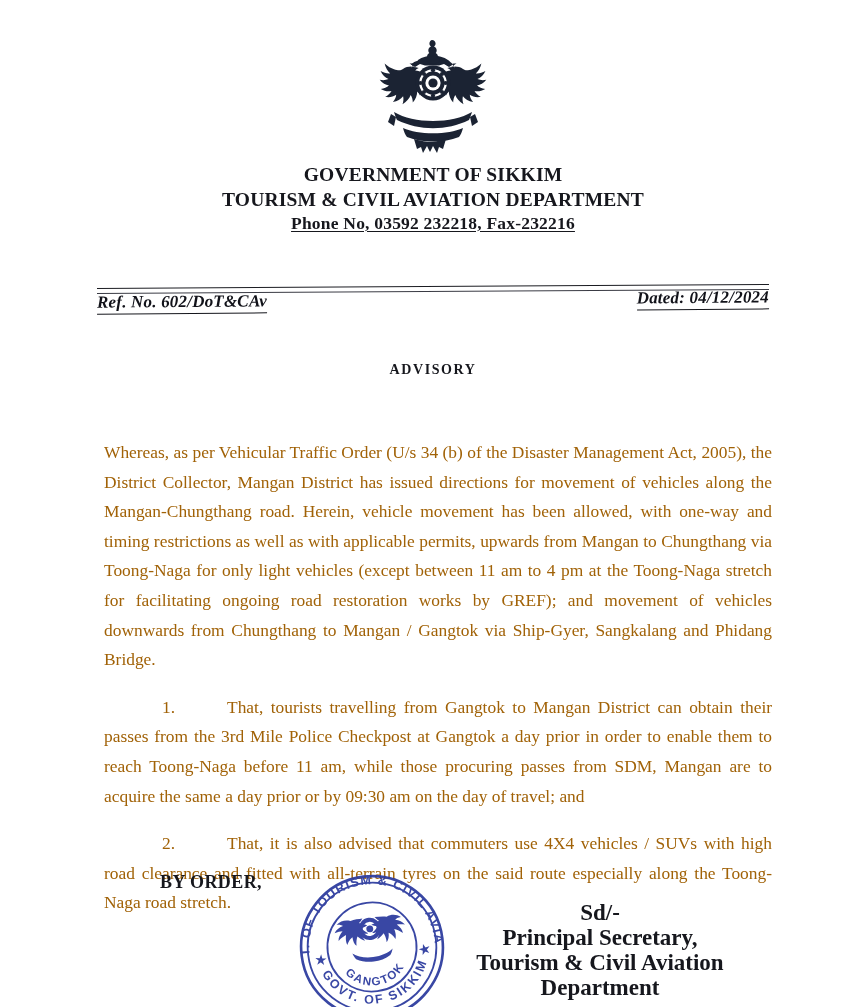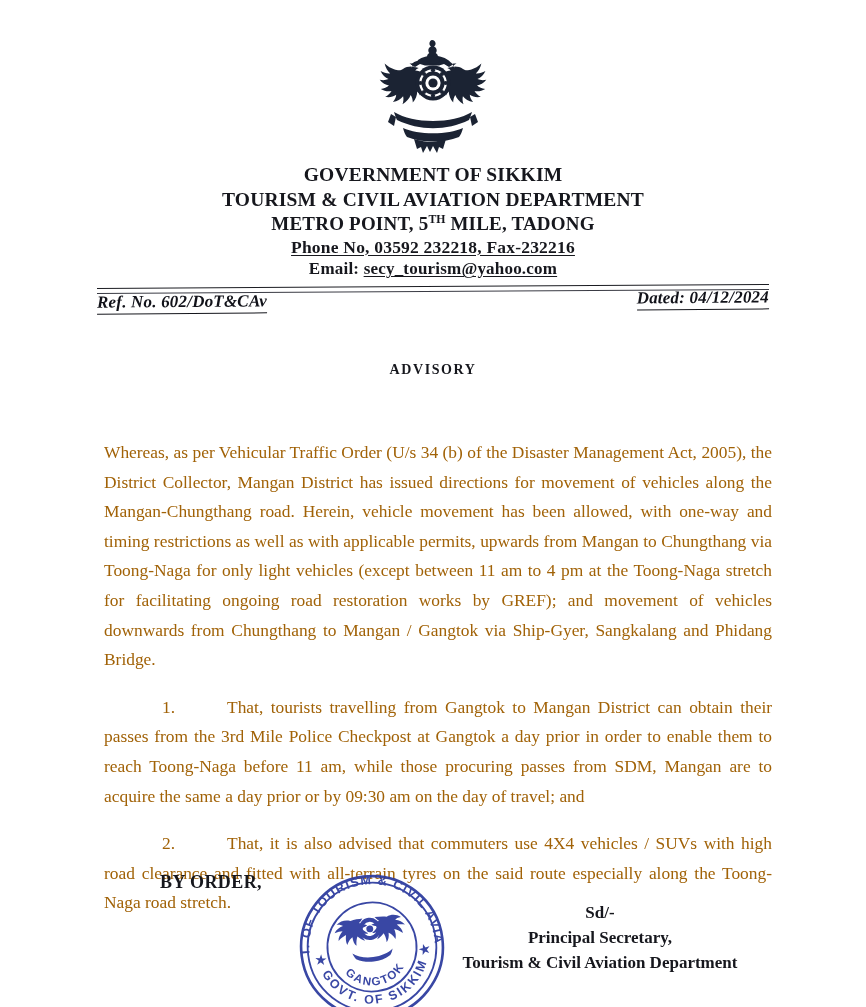--- a/index.html
+++ b/index.html
@@ -150,21 +150,21 @@
     letter-spacing: 0.4px;
     color: #16171d;
   }
   .sign-block {
     position: absolute;
     right: 96px;
     top: 900px;
     width: 340px;
     text-align: center;
     font-weight: bold;
-    font-size: 17px;
+    font-size: 23px;
     line-height: 25px;
     color: #16171d;
   }
 
   
   .stamp {
     position: absolute;
     left: 291px;
     top: 866px;
     width: 162px;
@@ -212,23 +212,21 @@
         <path d="M117 76l-5 3 2 9 6-4z"></path>
         <path d="M45 90c8 3.5 18 5.3 30 5.3s22-1.8 30-5.3c-1 4-2.3 6.8-4 9-8 3-16.5 4.5-26 4.5s-18-1.5-26-4.5c-1.7-2.2-3-5-4-9z"></path>
         <path d="M56 101l3 10 4-2 2 6 4-7 3 6 3-6 4 7 2-6 4 2 3-10c-7 2-13 2.8-16 2.8S63 103 56 101z"></path>
       </g>
     </svg>
   </div>
 
   <div class="letterhead">
     <div class="lh-line lh-1">GOVERNMENT OF SIKKIM</div>
     <div class="lh-line lh-2">TOURISM &amp; CIVIL AVIATION DEPARTMENT</div>
-    <div class="lh-line lh-3"><span>METRO POINT, 5</span><sup>TH</sup><span> MILE, TADONG</span></div>
     <div class="lh-line lh-4">Phone No, 03592 232218, Fax-232216</div>
-    <div class="lh-line lh-5"><span>Email: </span><span class="email-u">secy_tourism@yahoo.com</span></div>
   </div>
 
   <div class="rule-top"></div>
   <div class="rule-top2"></div>
 
   <div class="refrow">
     <span class="ref-no">Ref. No. 602/DoT&amp;CAv</span>
     <span class="ref-date">Dated:  04/12/2024</span>
   </div>
 

